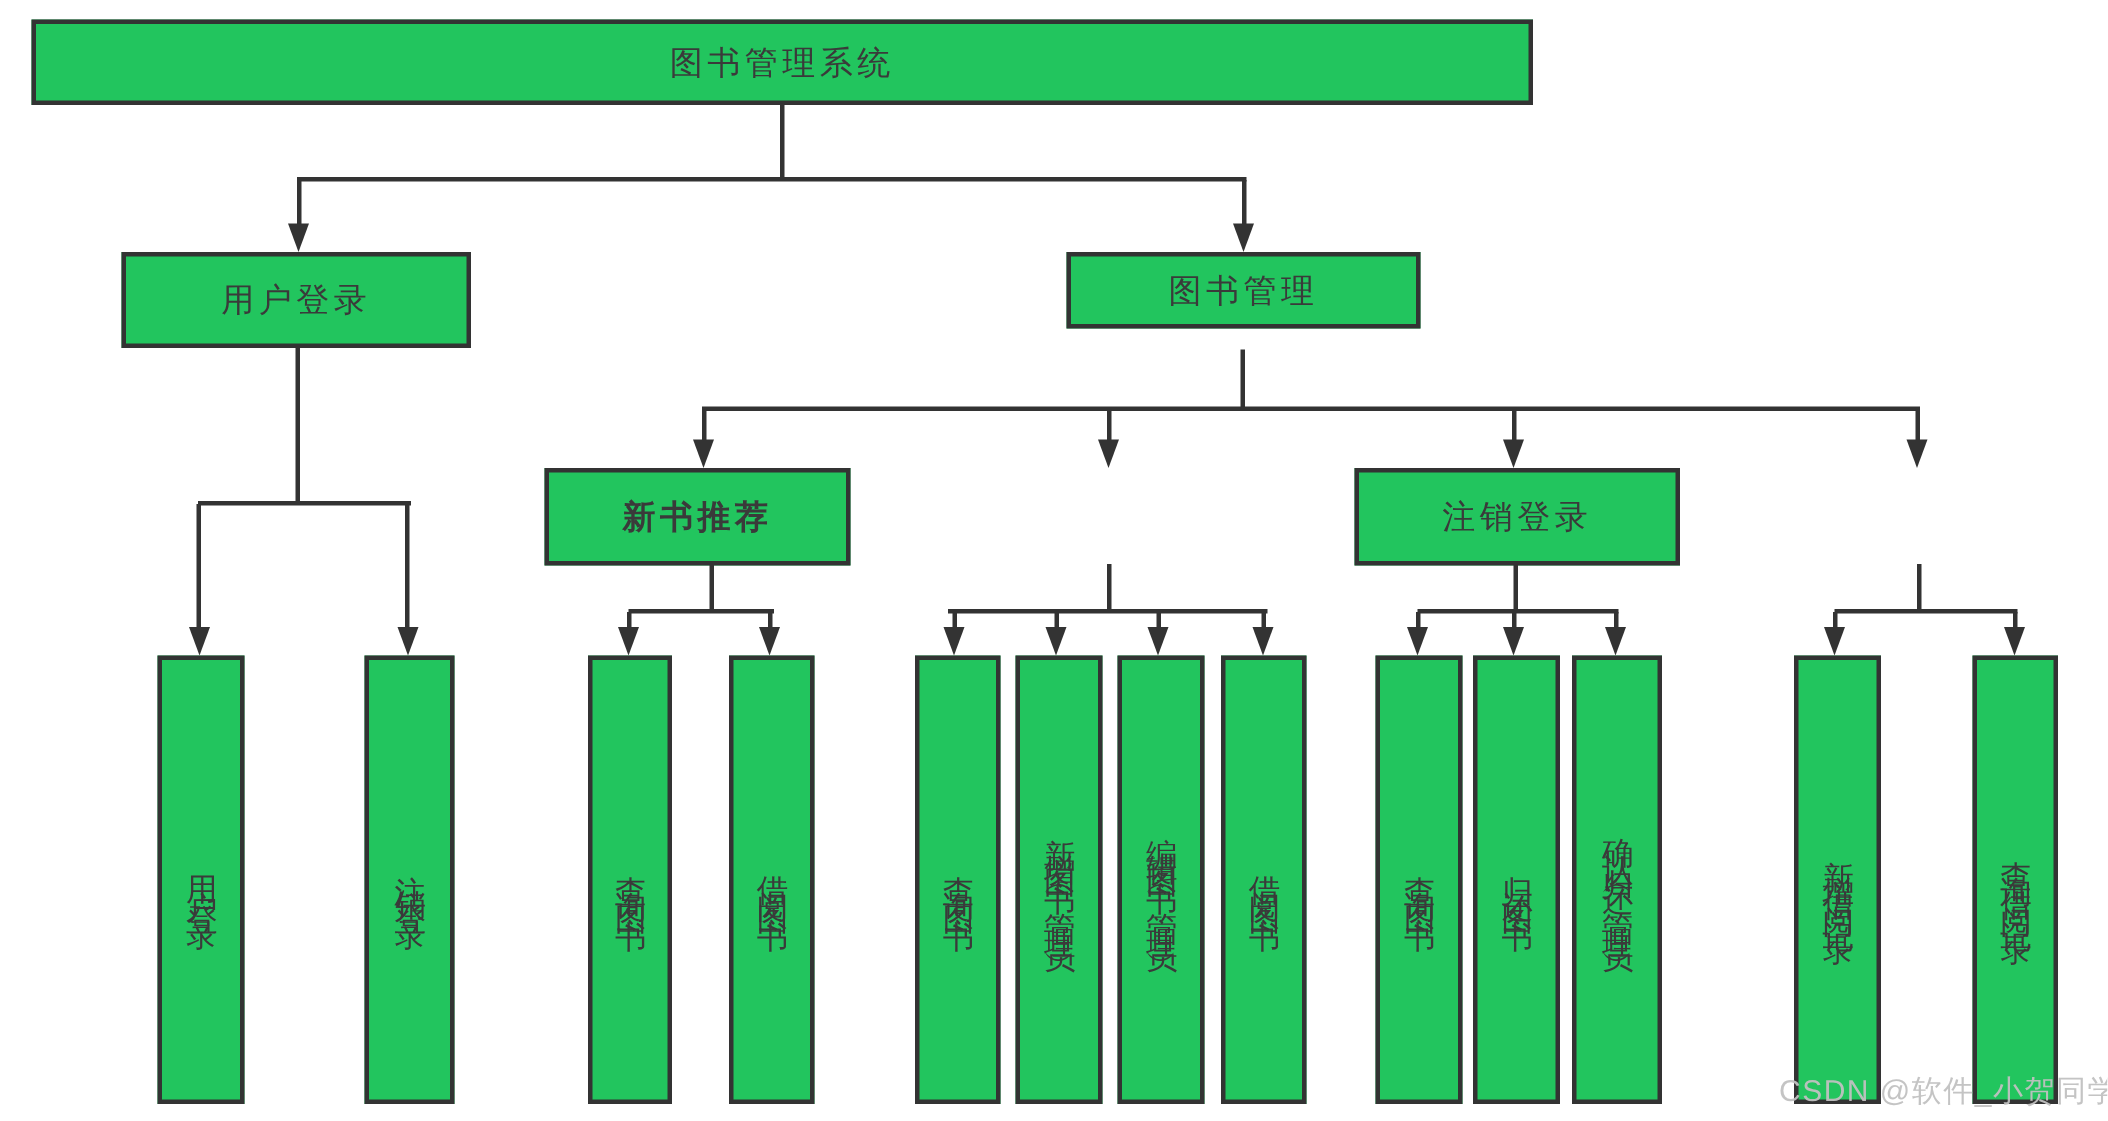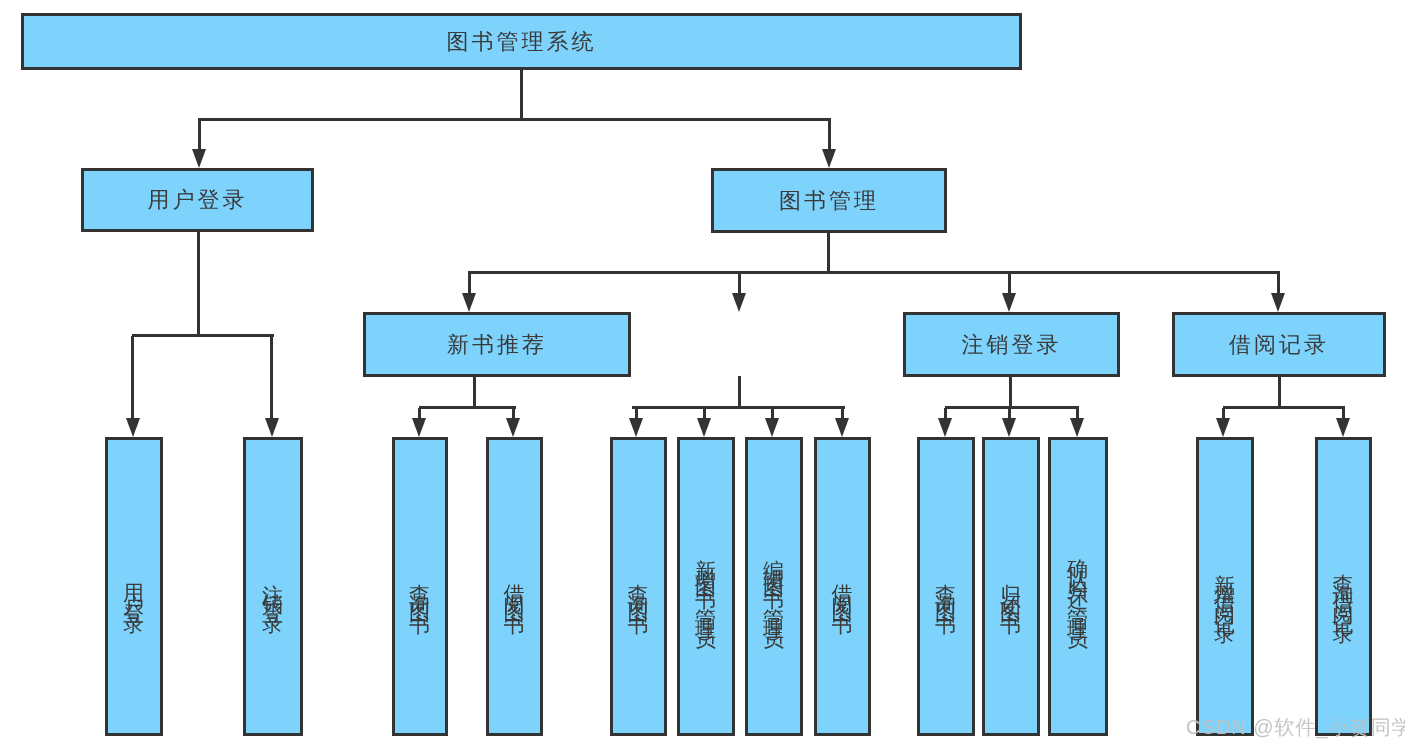--- a/index.html
+++ b/index.html
@@ -1,19 +1,19 @@
 <!DOCTYPE html>
 <html><head>
 <meta charset="utf-8">
 <style>
   html,body{margin:0;padding:0;background:#ffffff;}
   body{font-family:"Liberation Sans","DejaVu Sans",sans-serif;}
   .stage{position:relative;width:1405px;height:747px;background:#fff;overflow:hidden;}
   .box{
-    position:absolute;background:#7dd3fc;border:3px solid #333;box-sizing:border-box;
+    position:absolute;background:#22c55e;border:3px solid #333;box-sizing:border-box;
     display:flex;align-items:center;justify-content:center;
     color:#3a3a3a;font-size:21px;letter-spacing:3px;text-align:center;
   }
   .box.h-label{font-size:22px;}
   .box.leaf{padding:4px 0;}
   .vtext{
     writing-mode:vertical-rl;text-orientation:mixed;
     font-size:21px;letter-spacing:10px;color:#3a3a3a;line-height:1;
     max-height:285px;
   }
@@ -37,32 +37,29 @@
 <div class="stage">
 
   <div class="box h-label" style="left:21px;top:13px;width:1001px;height:57px;">
     <span>图书管理系统</span>
   </div>
 
   <div class="box h-label" style="left:81px;top:168px;width:233px;height:64px;">
     <span>用户登录</span>
   </div>
 
-  <div class="box h-label" style="left:711px;top:168px;width:236px;height:65px;">
+  <div class="box h-label" style="left:711px;top:168px;width:236px;height:51px;">
     <span>图书管理</span>
   </div>
 
-  <div class="box h-label" style="left:363px;top:312px;width:268px;height:65px;">
+  <div class="box h-label" style="left:363px;top:312px;width:204px;height:65px;font-weight:bold;">
     <span>新书推荐</span>
   </div>
   <div class="box h-label" style="left:903px;top:312px;width:217px;height:65px;">
     <span>注销登录</span>
-  </div>
-  <div class="box h-label" style="left:1172px;top:312px;width:214px;height:65px;">
-    <span>借阅记录</span>
   </div>
 
   <div class="box leaf" style="left:105px;top:437px;width:58px;height:299px;">
     <span class="vtext">用户登录</span>
   </div>
   <div class="box leaf" style="left:243px;top:437px;width:60px;height:299px;">
     <span class="vtext">注销登录</span>
   </div>
 
   <div class="box leaf" style="left:392px;top:437px;width:56px;height:299px;">

